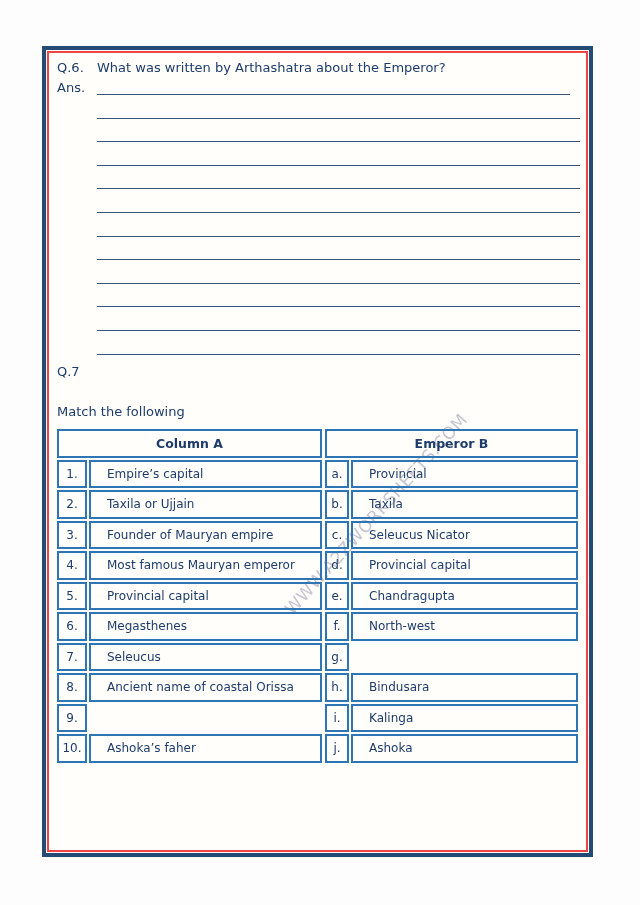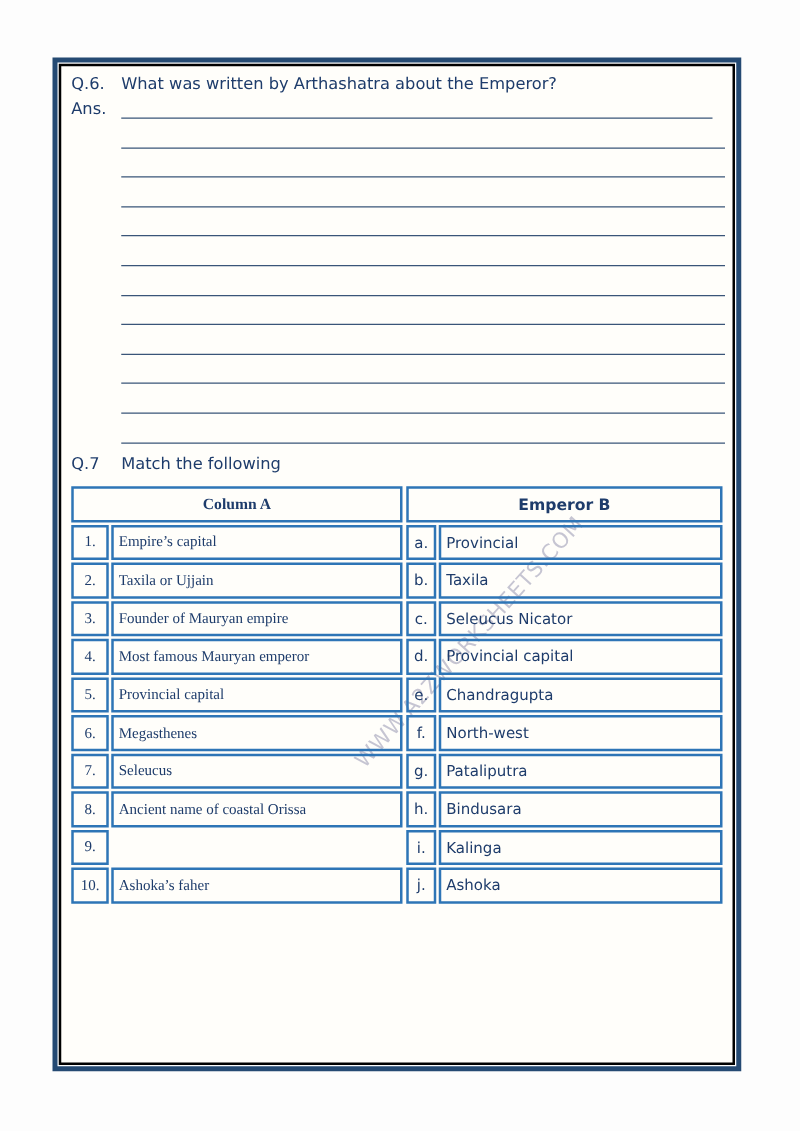--- a/index.html
+++ b/index.html
@@ -11,59 +11,59 @@
     position:relative;
     overflow:hidden;
   }
   .frame {
     position:absolute; left:42px; top:46px; width:551px; height:811px;
     border:4px solid #254a73;
     background:#fdfdfd;
   }
   .frame-inner {
     position:absolute; inset:1px;
-    border:2px solid #000000;
+    border:2px solid #ef4444;
     background:#fffefa;
     overflow:hidden;
   }
   .content { position:relative; width:100%; height:100%; padding:0 0 0 8px; }
 
   .q-row { display:flex; margin-top:7px; font-size:13px; line-height:16px; }
   .q-label { width:40px; flex:0 0 40px; }
   .q-text { flex:1; }
 
   .ans-row { display:flex; margin-top:5px; font-size:13px; line-height:13px; height:14px; }
   .ans-label { width:40px; flex:0 0 40px; }
   .ans-first-line { flex:1; margin-right:16px; border-bottom:1px solid #3a5578; }
 
   .ans-line {
     height:23.6px; margin-left:40px; margin-right:6px;
     border-bottom:1px solid #3a5578;
   }
 
-  .q7-row { display:flex; margin-top:9px; font-size:13px; line-height:16px; }
+  .q7-row { display:flex; margin-top:9px; font-size:13px; line-height:16px;flex-direction:column; }
 
   .match {
     position:relative; z-index:2;
     display:flex; gap:3px;
     margin-top:9px; margin-right:8px;
     font-size:12px;
   }
-  .half-a { flex:0 0 265px;font-family:Liberation Serif, serif; }
+  .half-a { flex:0 0 265px; }
   .half-b { flex:1; }
   .col-header {
     height:29px; border:2px solid #2e75b6;
     display:flex; align-items:center; justify-content:center;
     font-weight:bold; font-size:12.5px;
   }
   .trow { display:flex; gap:2px; margin-top:2px; height:28.5px; }
   .cell { border:2px solid #2e75b6; display:flex; align-items:center; background:transparent; }
   .cell-key { flex:0 0 30px; justify-content:center; }
   .half-b .cell-key { flex:0 0 24px; }
-  .cell-text { flex:1; padding-left:4px; }
+  .cell-text { flex:1; padding-left:16px; }
 
   .watermark {
     position:absolute; z-index:1;
     left:166px; top:444px; width:322px;
     text-align:center;
     transform:rotate(-48deg);
     font-size:17px; letter-spacing:0.5px;
     color:#c6c5d2;
     white-space:nowrap;
     pointer-events:none;
@@ -172,21 +172,20 @@
               <div class="trow">
                 <div class="cell cell-key">e.</div>
                 <div class="cell cell-text">Chandragupta</div>
               </div>
               <div class="trow">
                 <div class="cell cell-key">f.</div>
                 <div class="cell cell-text">North-west</div>
               </div>
               <div class="trow">
                 <div class="cell cell-key">g.</div>
-                <div class="cell cell-text">Pataliputra</div>
               </div>
               <div class="trow">
                 <div class="cell cell-key">h.</div>
                 <div class="cell cell-text">Bindusara</div>
               </div>
               <div class="trow">
                 <div class="cell cell-key">i.</div>
                 <div class="cell cell-text">Kalinga</div>
               </div>
               <div class="trow">

